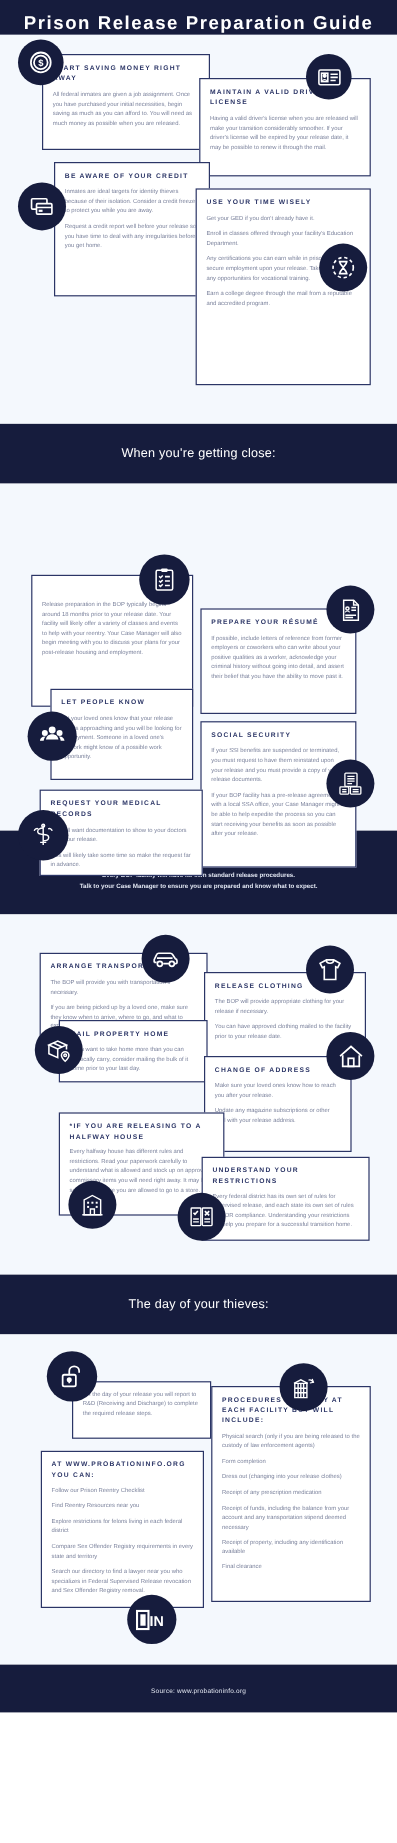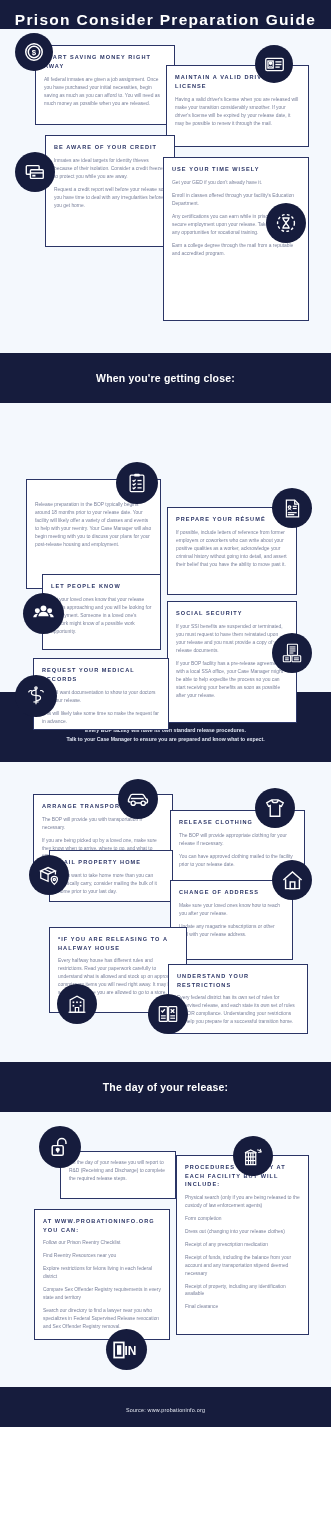--- a/index.html
+++ b/index.html
@@ -45,21 +45,21 @@
     font-size: 9.5px;
     font-weight: bold;
     color: #ffffff;
     letter-spacing: .1px;
     padding-top: 14px;
     padding-bottom: 10px;
   }
 
   .section-head {
     font-size: 10.5px;
-    font-weight: bold;
+    font-weight: normal;
     color: #ffffff;
     letter-spacing: .2px;
     padding: 9px 0 9px 0;
   }
 
   .section-sub {
     font-size: 5.2px;
     color: #dfe4f0;
     line-height: 1.7;
     padding-bottom: 8px;
@@ -114,21 +114,21 @@
   .footer-text {
     font-size: 5.4px;
     color: #e4e8f2;
     letter-spacing: .2px;
   }
 </style>
 </head>
 <body>
 
 <div class="band-dark" style="padding:0 12px;">
-  <div class="main-title">Prison Consider Preparation Guide</div>
+  <div class="main-title">Prison Release Preparation Guide</div>
 </div>
 
 <div class="band-light" style="height:324px;">
 
   <div class="bubble" style="left:15px; top:4px; width:38px; height:38px;">
     <svg width="22" height="22" viewBox="0 0 24 24" fill="none" stroke="#fff" stroke-width="1.6">
       <circle cx="12" cy="12" r="9"></circle>
         <circle cx="12" cy="12" r="6.2"></circle>
       <text x="12" y="15.6" font-size="8.5" fill="#fff" stroke="none" text-anchor="middle" font-family="Liberation Sans, sans-serif" font-weight="bold">$</text>
     </svg>
@@ -409,21 +409,21 @@
 
   <div class="card" style="left:168px; top:202px; width:140px; height:70px;">
     <div class="card-title">UNDERSTAND YOUR RESTRICTIONS</div>
     <div class="card-body">
       <p>Every federal district has its own set of rules for supervised release, and each state its own set of rules for SOR compliance.  Understanding your restrictions will help you prepare for a successful transition home.</p>
     </div>
   </div>
 </div>
 
 <div class="band-dark">
-  <div class="section-head">The day of your release:</div>
+  <div class="section-head">The day of your thieves:</div>
 </div>
 
 <div class="band-light" style="height:275px;">
 
   <div class="bubble" style="left:39px; top:14px; width:42px; height:42px;">
     <svg width="22" height="22" viewBox="0 0 24 24" fill="none" stroke="#fff" stroke-width="1.6">
       <rect x="3.5" y="10.5" width="12" height="10.5" rx="1.5"></rect>
       <path d="M9.5 10.5V7.2c0-2.5 2-4.4 4.5-4.4s4.5 2 4.5 4.4v1.4"></path>
       <circle cx="9.5" cy="15" r="1.5" fill="#fff"></circle>
       <line x1="9.5" y1="16" x2="9.5" y2="18.2"></line>

